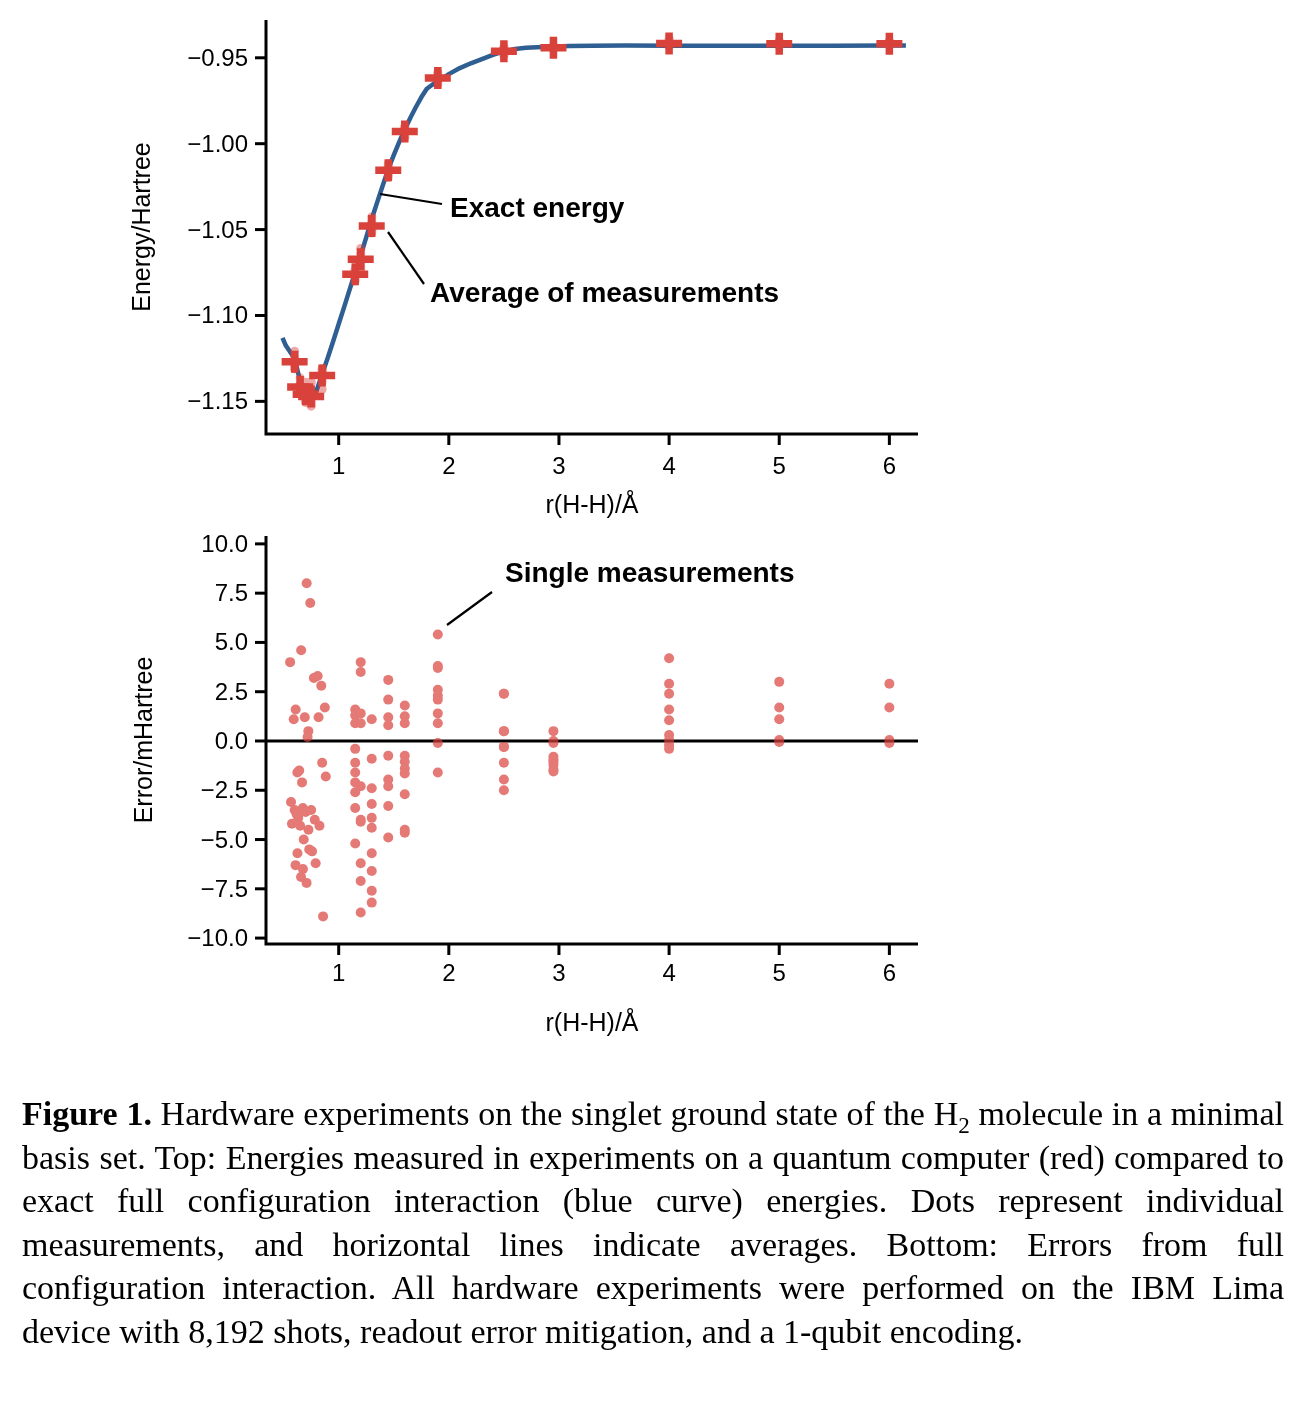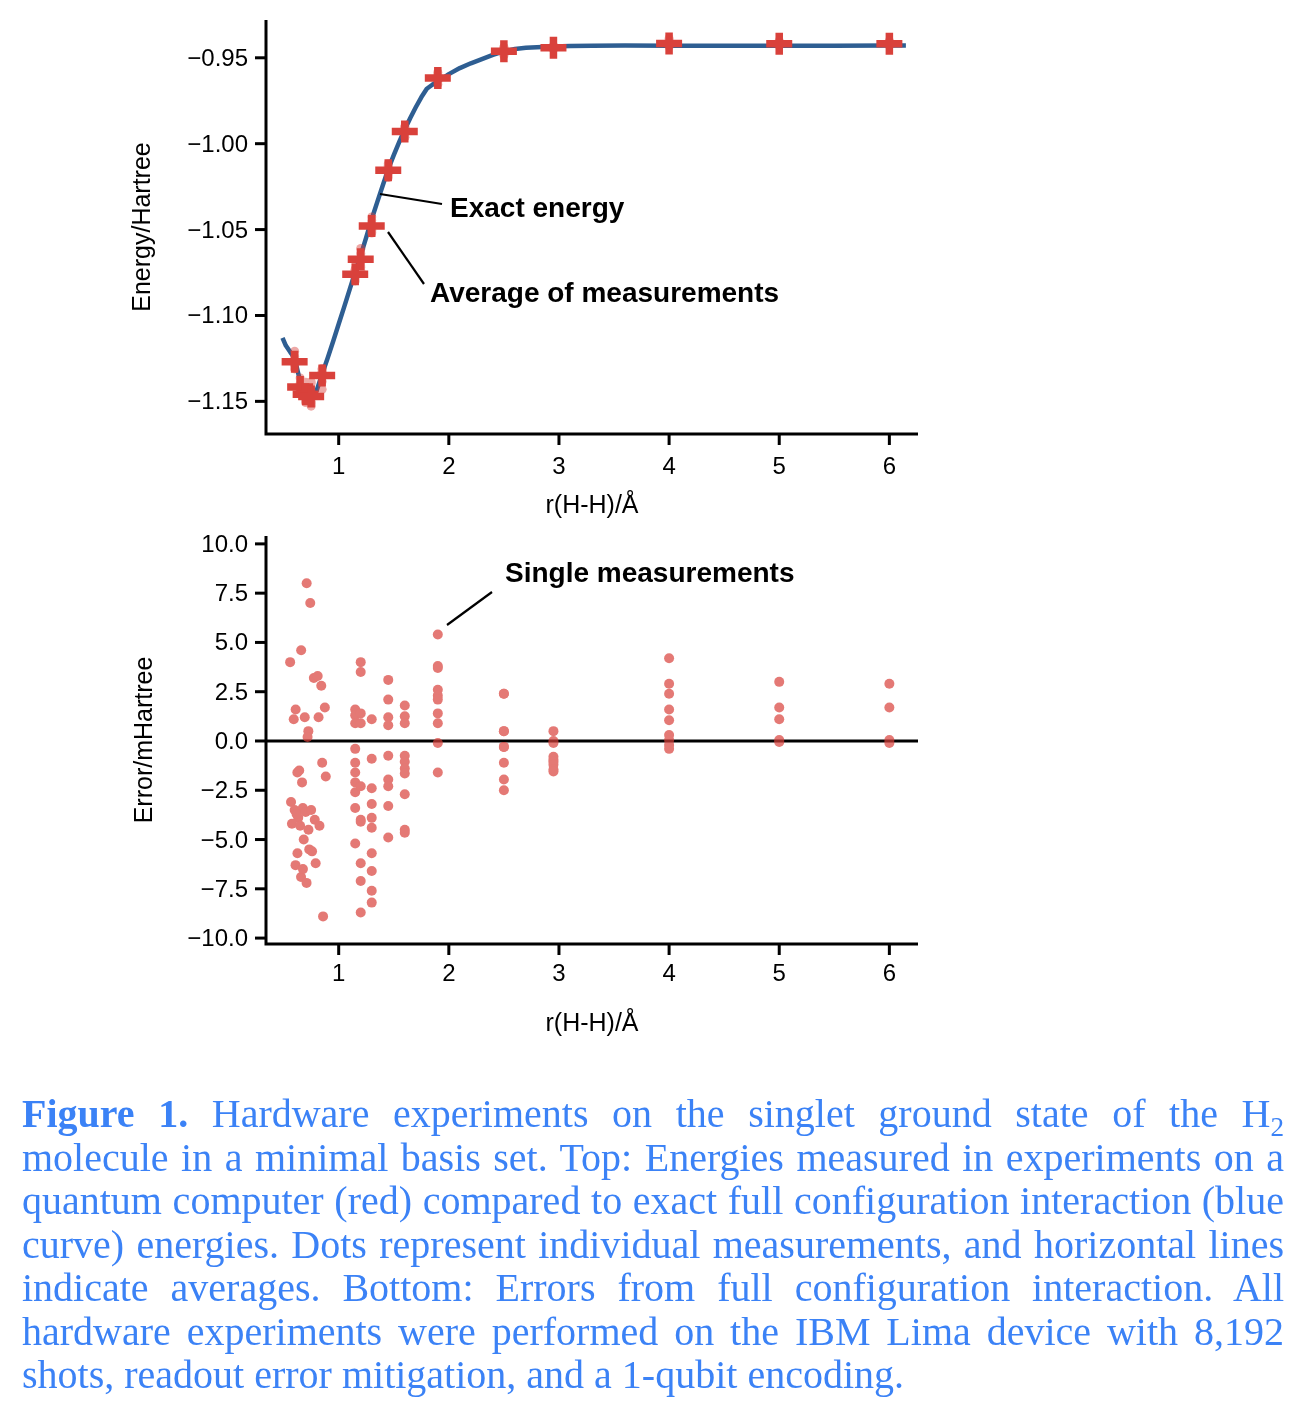--- a/index.html
+++ b/index.html
@@ -1,21 +1,21 @@
 <!DOCTYPE html>
 <html><head>
 <meta charset="utf-8">
 <style>
   html,body{margin:0;padding:0;background:#ffffff;}
   body{width:1306px;height:1420px;position:relative;font-family:"Liberation Sans",sans-serif;}
   #charts{position:absolute;left:0;top:0;}
   #charts text{font-family:"Liberation Sans",sans-serif;fill:#000;}
   .caption{position:absolute;left:22px;top:1092px;width:1262px;
-    font-family:"Liberation Serif",serif;font-size:40px;line-height:43.5px;
-    color:#3b82f6;text-align:justify;text-align-last:left;}
+    font-family:"Liberation Serif",serif;font-size:34px;line-height:43.5px;
+    color:#000000;text-align:justify;text-align-last:left;}
   .cap-label{font-weight:bold;}
   .caption sub{font-size:68%;line-height:0;}
 </style>
 </head>
 <body>
 
 <div>
   <svg id="charts" width="1306" height="1080" viewBox="0 0 1306 1080">
       <g>
         <path d="M 266 20 V 434 H 918" fill="none" stroke="#000" stroke-width="3"></path>

